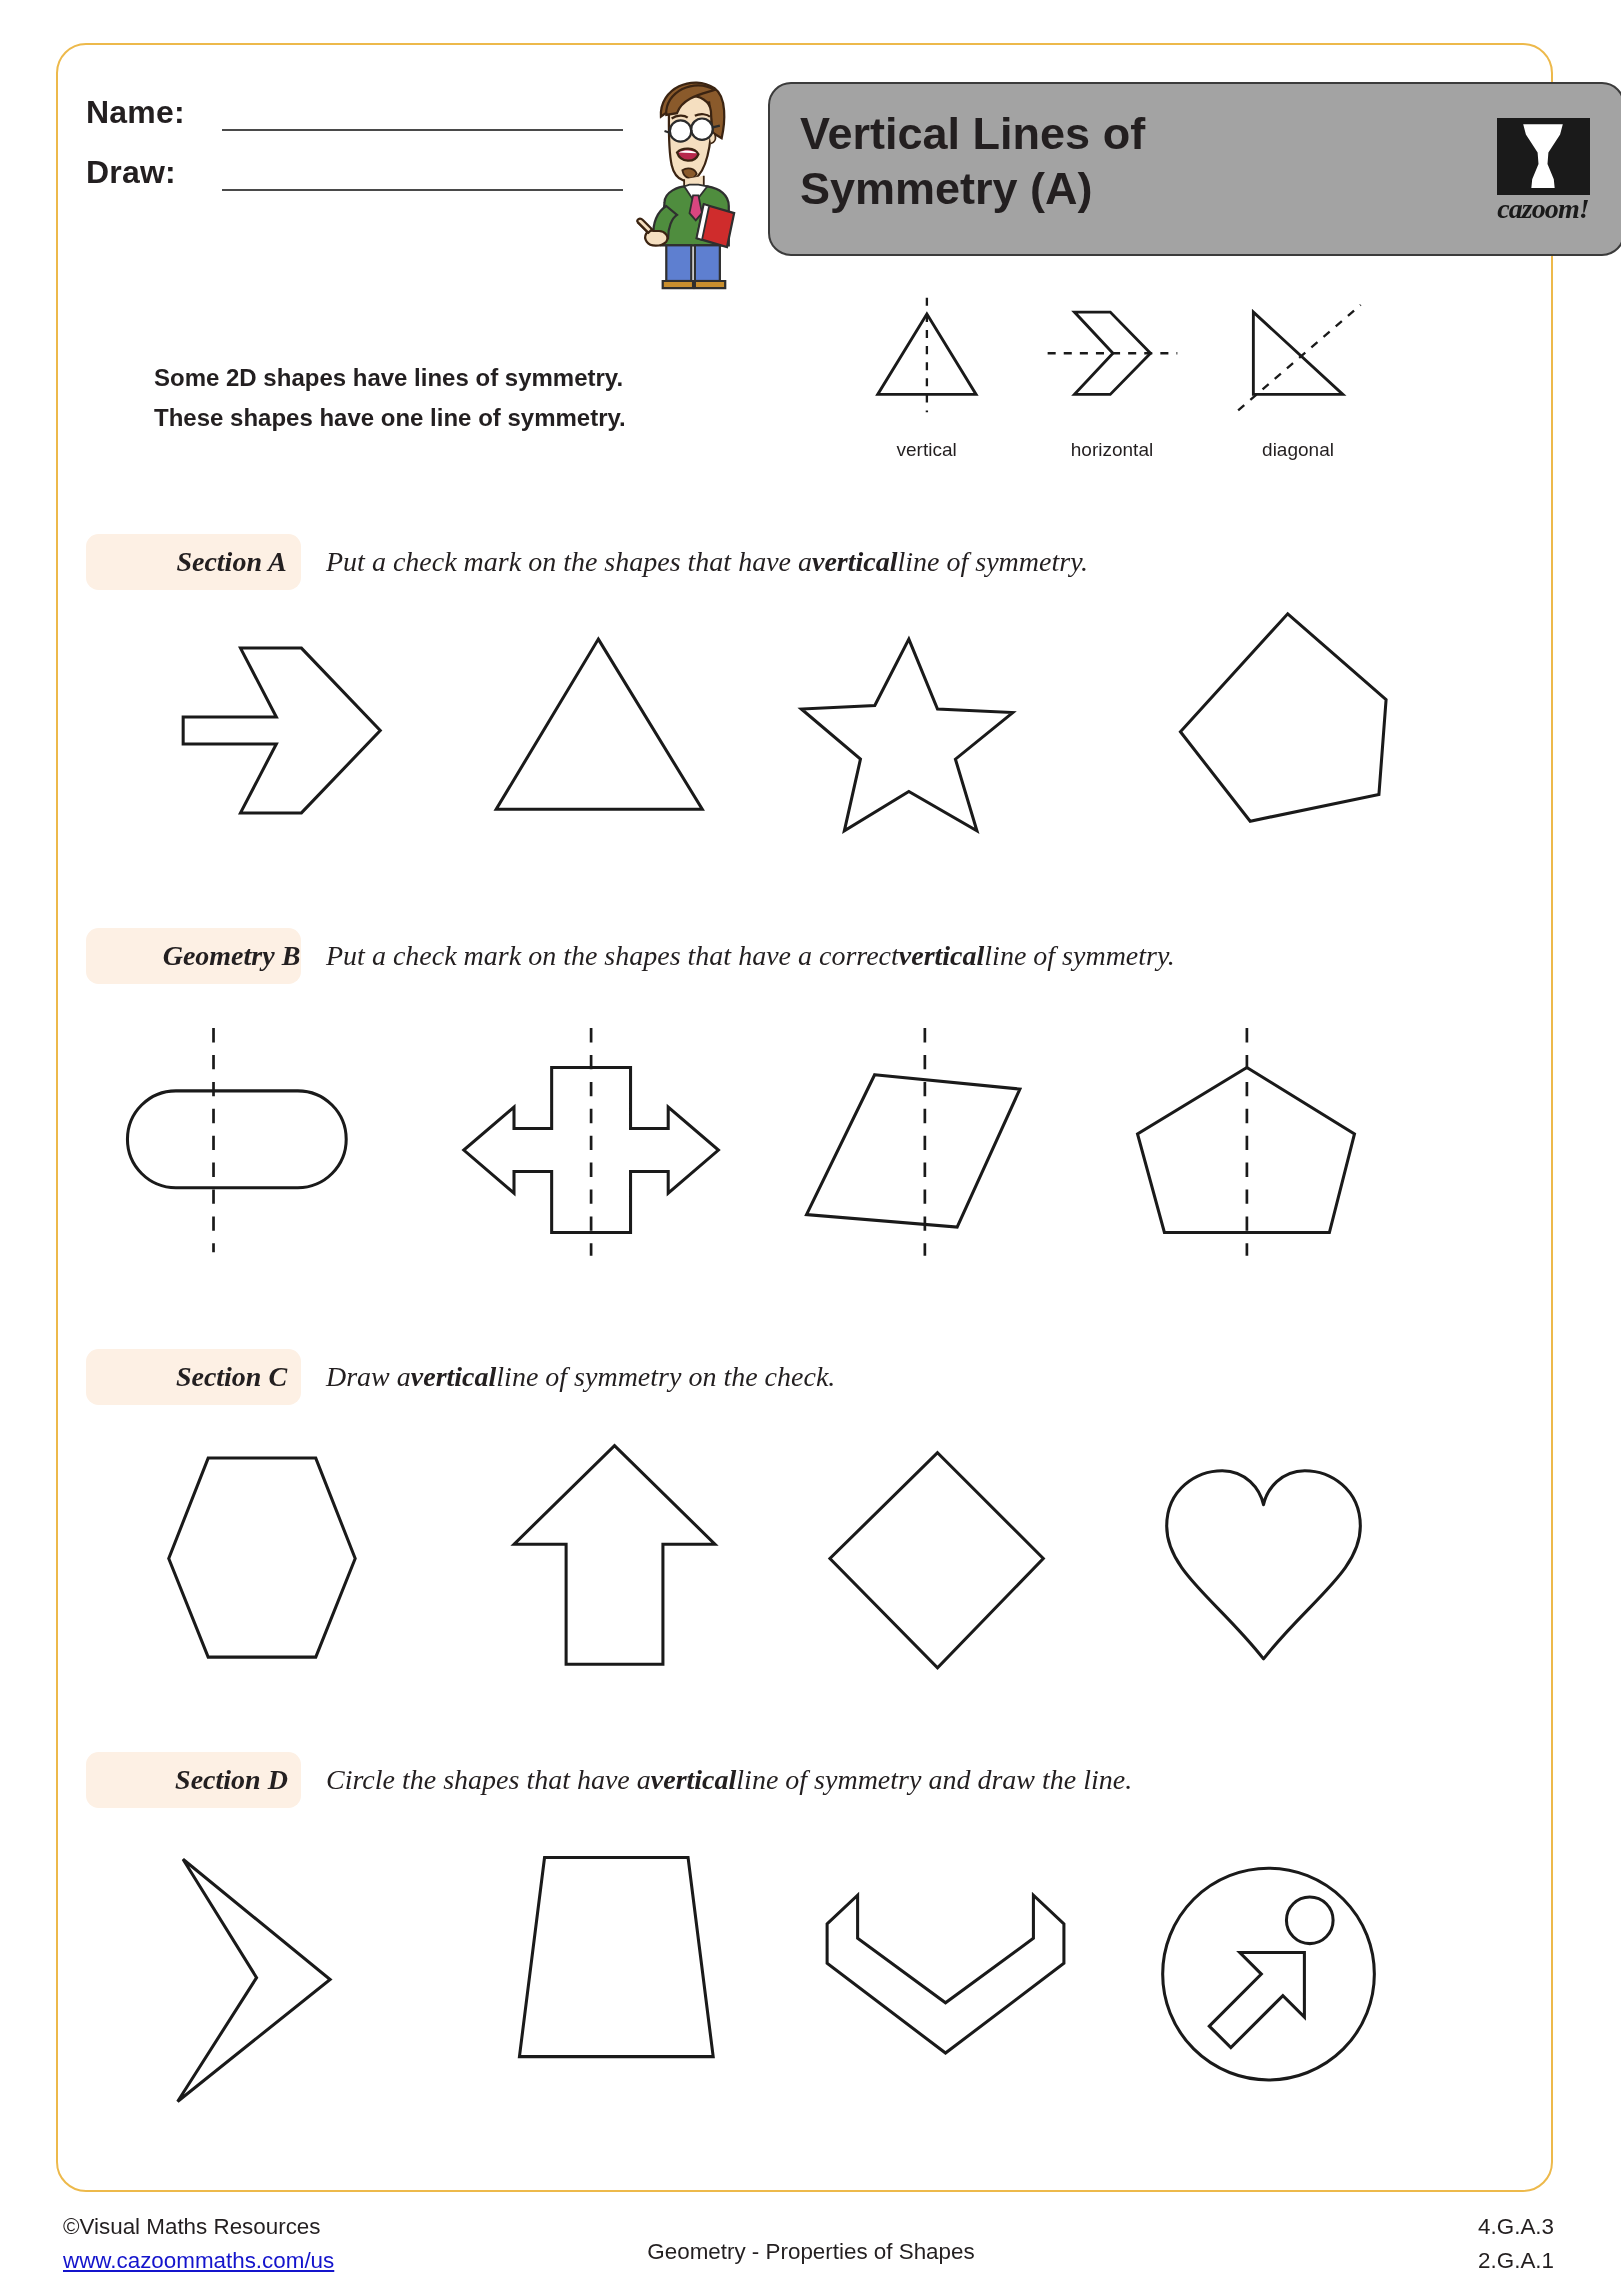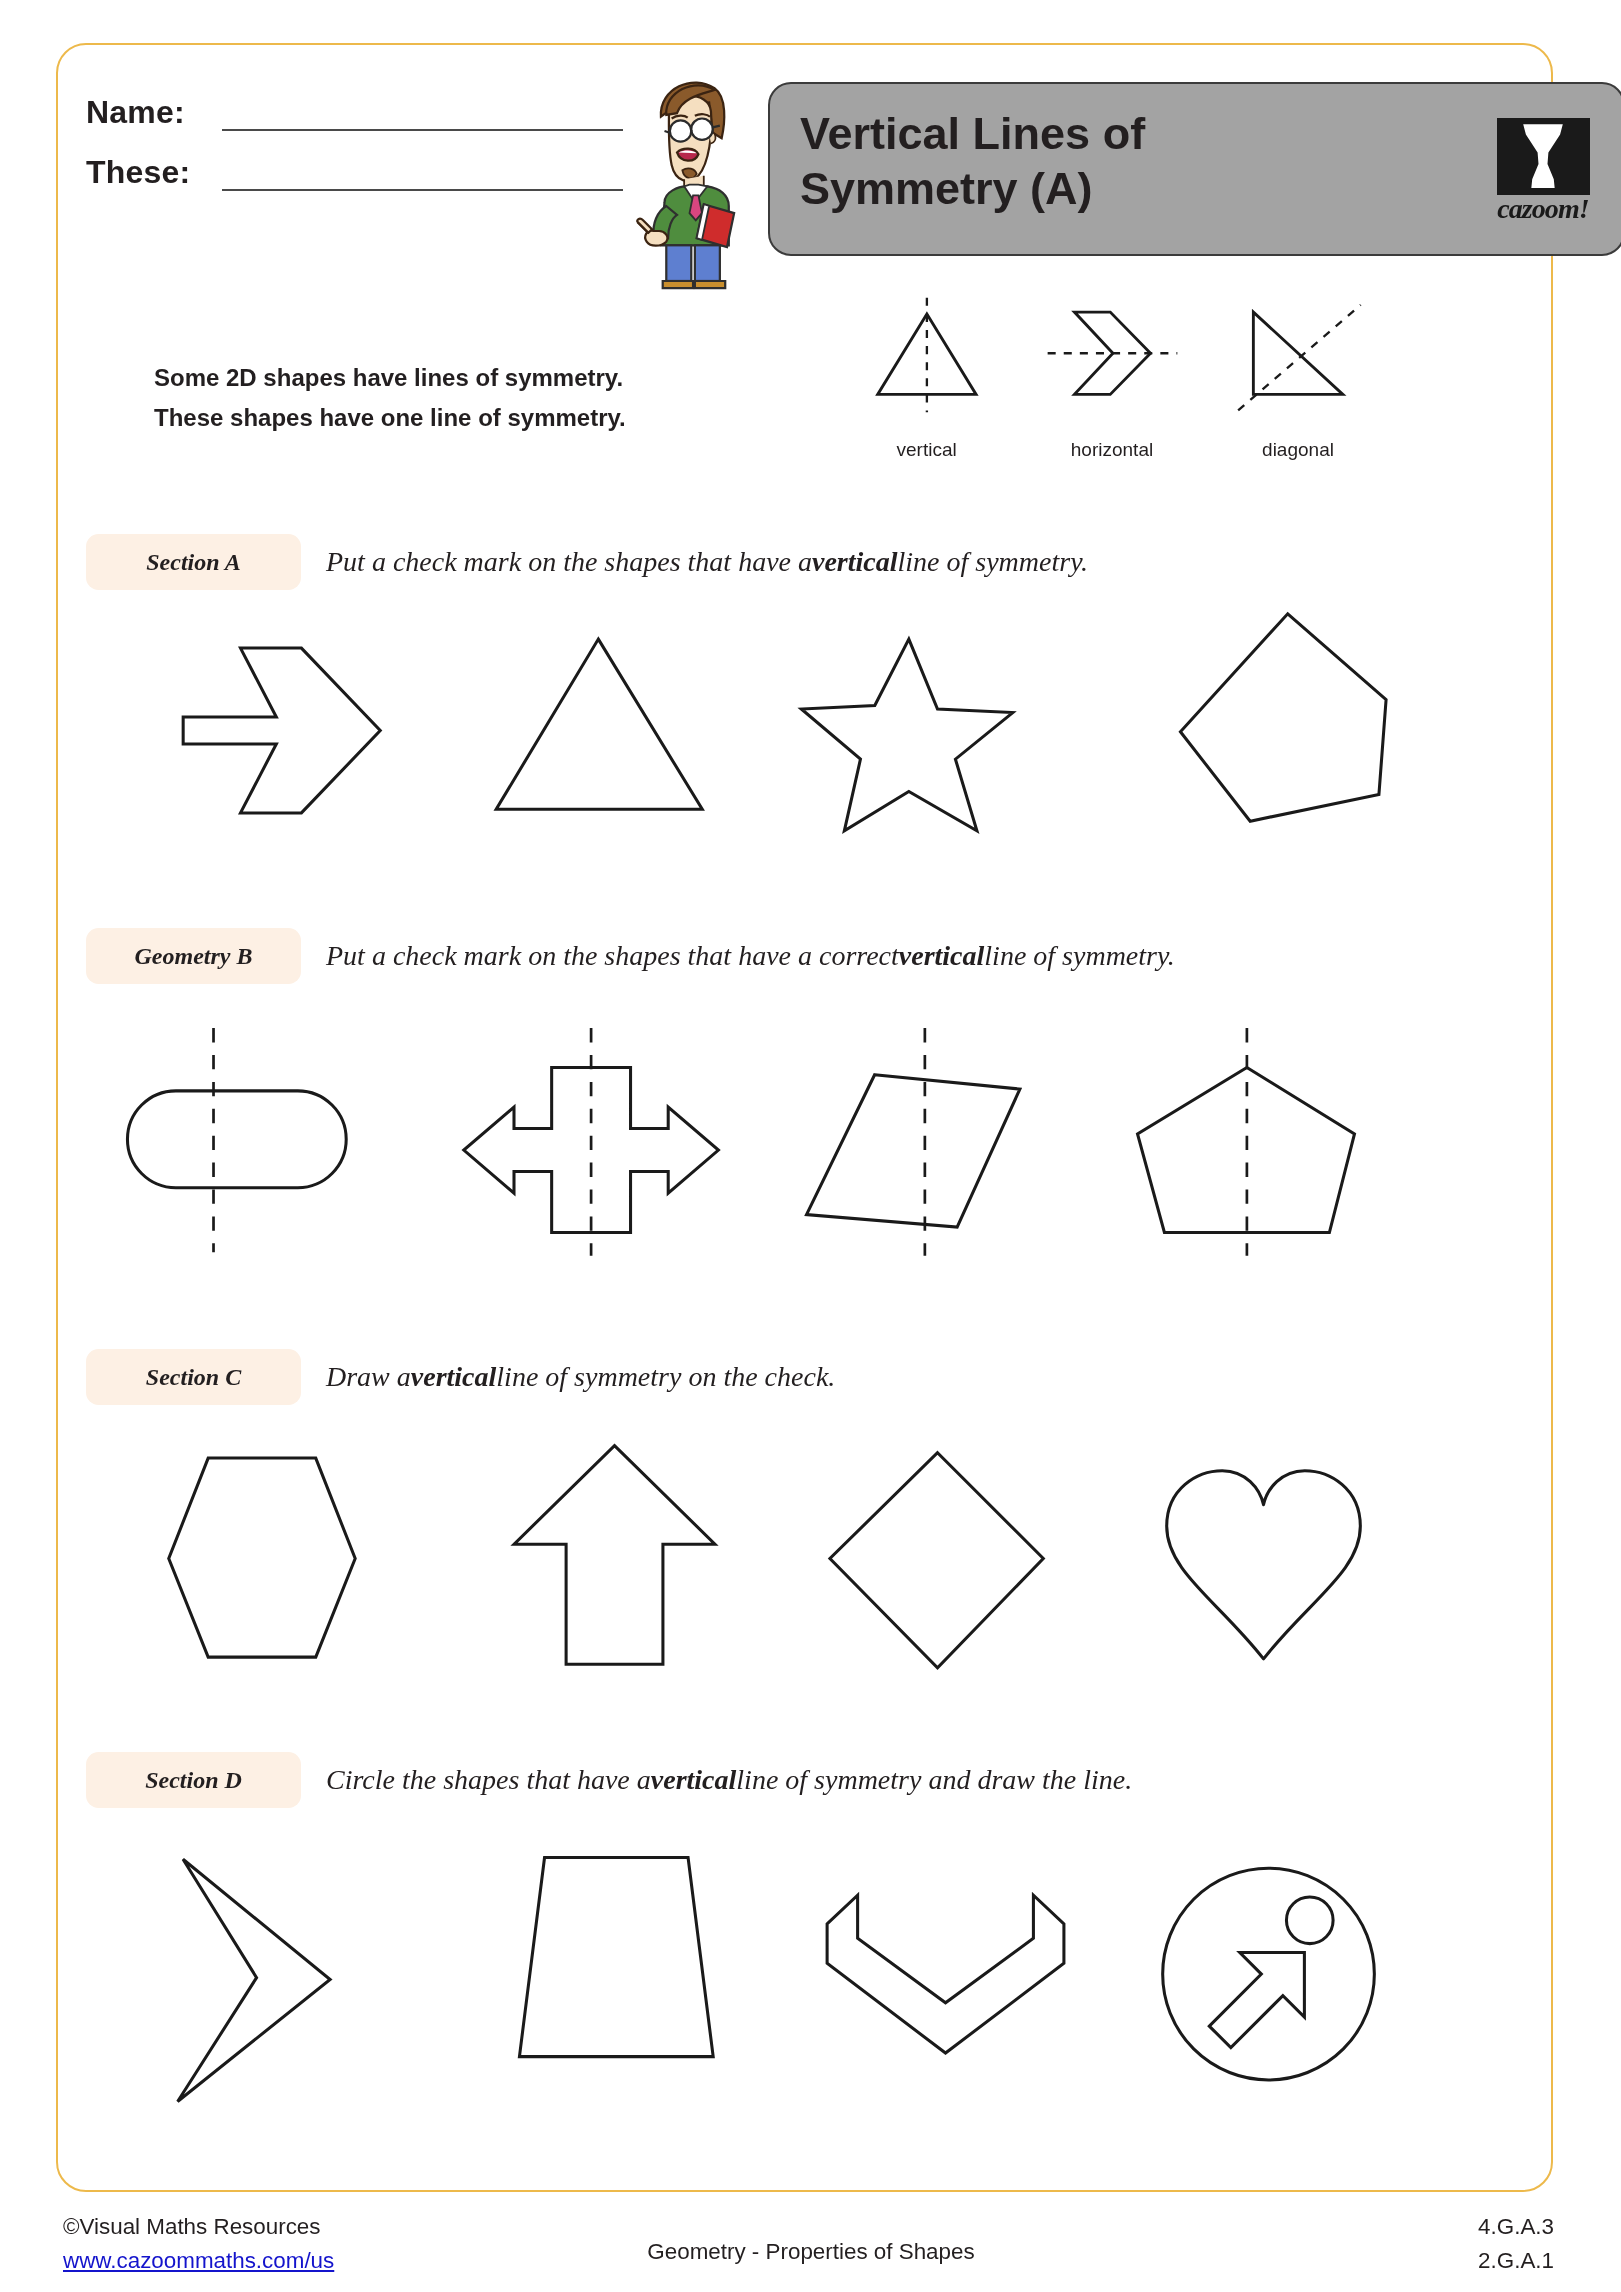--- a/index.html
+++ b/index.html
@@ -66,21 +66,21 @@
   
   .section-head{position:absolute;height:56px;}
   .sec-pill{
     position:absolute;left:0;top:0;width:215px;height:56px;
     background:#fdf0e4;border-radius:12.5px;
   }
   .sec-name{
     position:absolute;left:0;top:0;width:215px;height:56px;
     display:flex;align-items:center;justify-content:center;
     font-family:"Liberation Serif", serif;font-weight:bold;font-style:italic;
-    font-size:24px;color:#231f20;
+    font-size:28px;color:#231f20;padding-left:38px;
   }
   .sec-instr{
     position:absolute;left:240px;top:0;height:56px;
     display:flex;align-items:center;white-space:nowrap;
     font-family:"Liberation Serif", serif;font-style:italic;
     font-size:28px;color:#231f20;
   }
   .sec-instr b{font-weight:bold;}
 
   .shape-row{position:absolute;left:86px;width:1433px;height:269px;}
@@ -100,21 +100,21 @@
 <div class="page">
 
   <div class="sheet-border"></div>
 
   <div class="namedate">
     <div class="nd-row">
       <div class="nd-label">Name:</div>
       <div class="nd-rule"></div>
     </div>
     <div class="nd-row">
-      <div class="nd-label">These:</div>
+      <div class="nd-label">Draw:</div>
       <div class="nd-rule"></div>
     </div>
   </div>
 
   <div class="mascot">
     <svg width="125" height="222" viewBox="0 0 140 248">
 
       <path d="M38 52 C36 20 74 4 98 20 C112 30 110 58 106 76 L96 70 L92 36 L54 40 Z" fill="#8a5a2b" stroke="#3b2412" stroke-width="2.5"></path>
 
       <path d="M47 44 C47 24 92 22 94 46 C96 70 92 104 80 118 C70 130 54 124 50 106 C46 88 47 60 47 44 Z" fill="#f5dfc0" stroke="#3b2412" stroke-width="2.5"></path>

